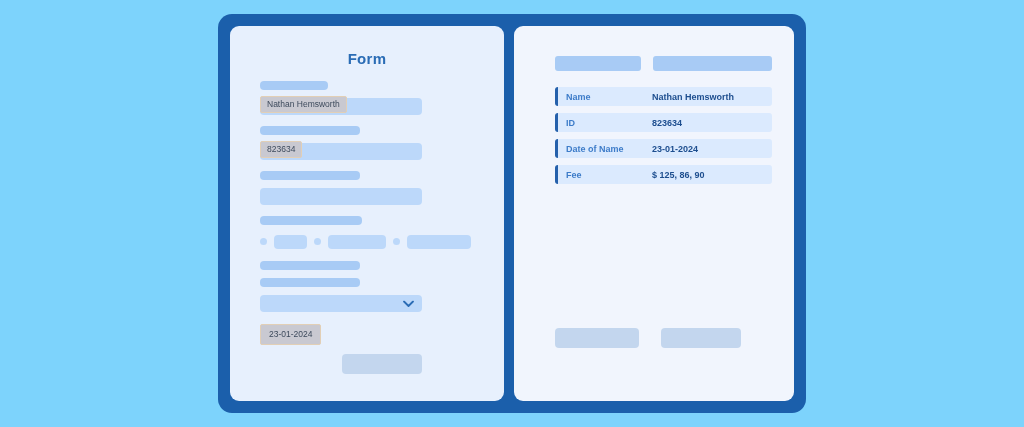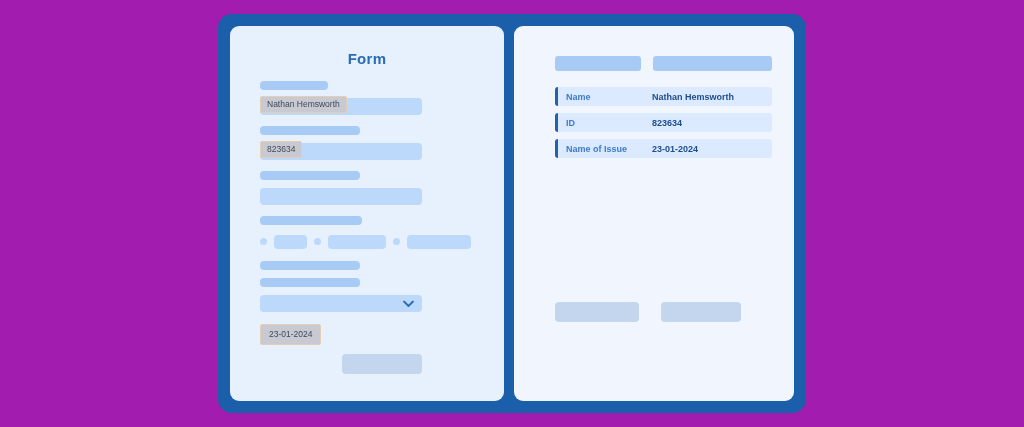--- a/index.html
+++ b/index.html
@@ -9,21 +9,21 @@
     width: 1024px;
     height: 427px;
     overflow: hidden;
     font-family: "Liberation Sans", sans-serif;
   }
 
   #stage {
     position: relative;
     width: 1024px;
     height: 427px;
-    background: #a21caf;
+    background: #7dd3fc;
   }
 
   
   .frame {
     position: absolute;
     left: 218px;
     top: 14px;
     width: 588px;
     height: 399px;
     background: #1b5fab;
@@ -295,24 +295,29 @@
         </div>
 
         <div class="rp-row">
           <span class="rp-accent"></span>
           <span class="rp-label">ID</span>
           <span class="rp-value">823634</span>
         </div>
 
         <div class="rp-row">
           <span class="rp-accent"></span>
-          <span class="rp-label">Name of Issue</span>
+          <span class="rp-label">Date of Name</span>
           <span class="rp-value">23-01-2024</span>
         </div>
 
+        <div class="rp-row">
+          <span class="rp-accent"></span>
+          <span class="rp-label">Fee</span>
+          <span class="rp-value">$ 125, 86, 90</span>
+        </div>
 
         <div class="rp-actions">
           <div class="btn-ph one"></div>
           <div class="btn-ph two"></div>
         </div>
 
       </div>
     </div>
 
   </div>

